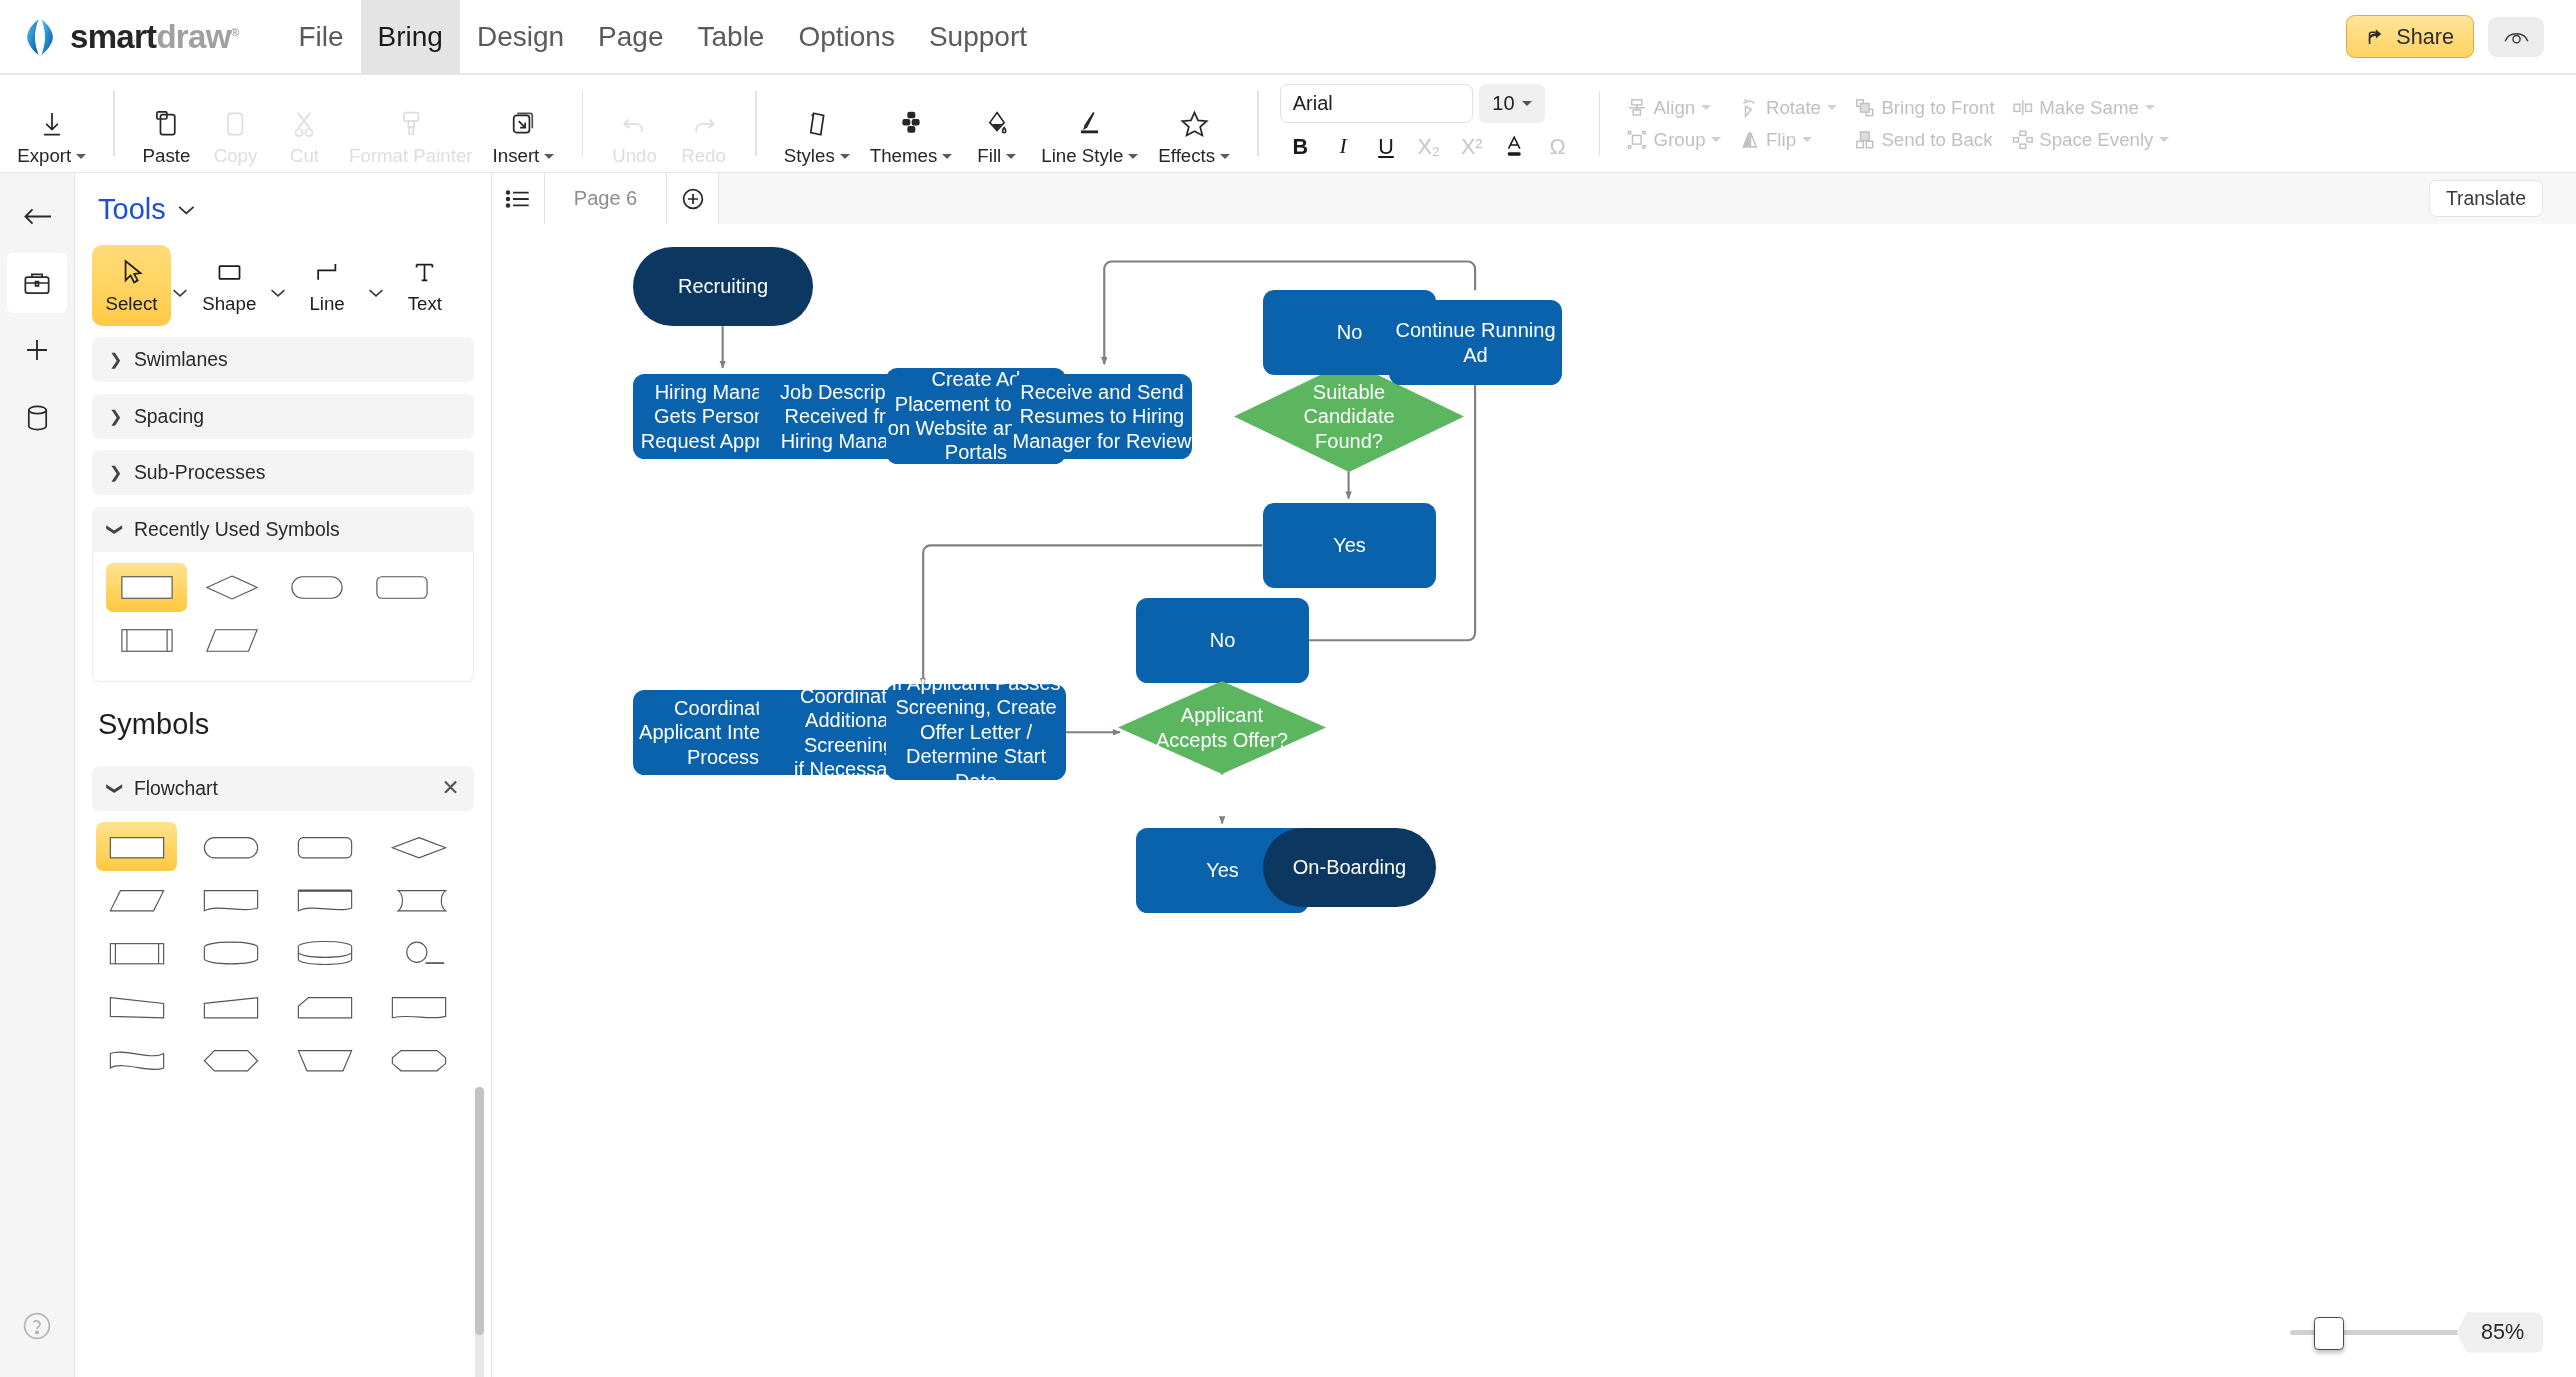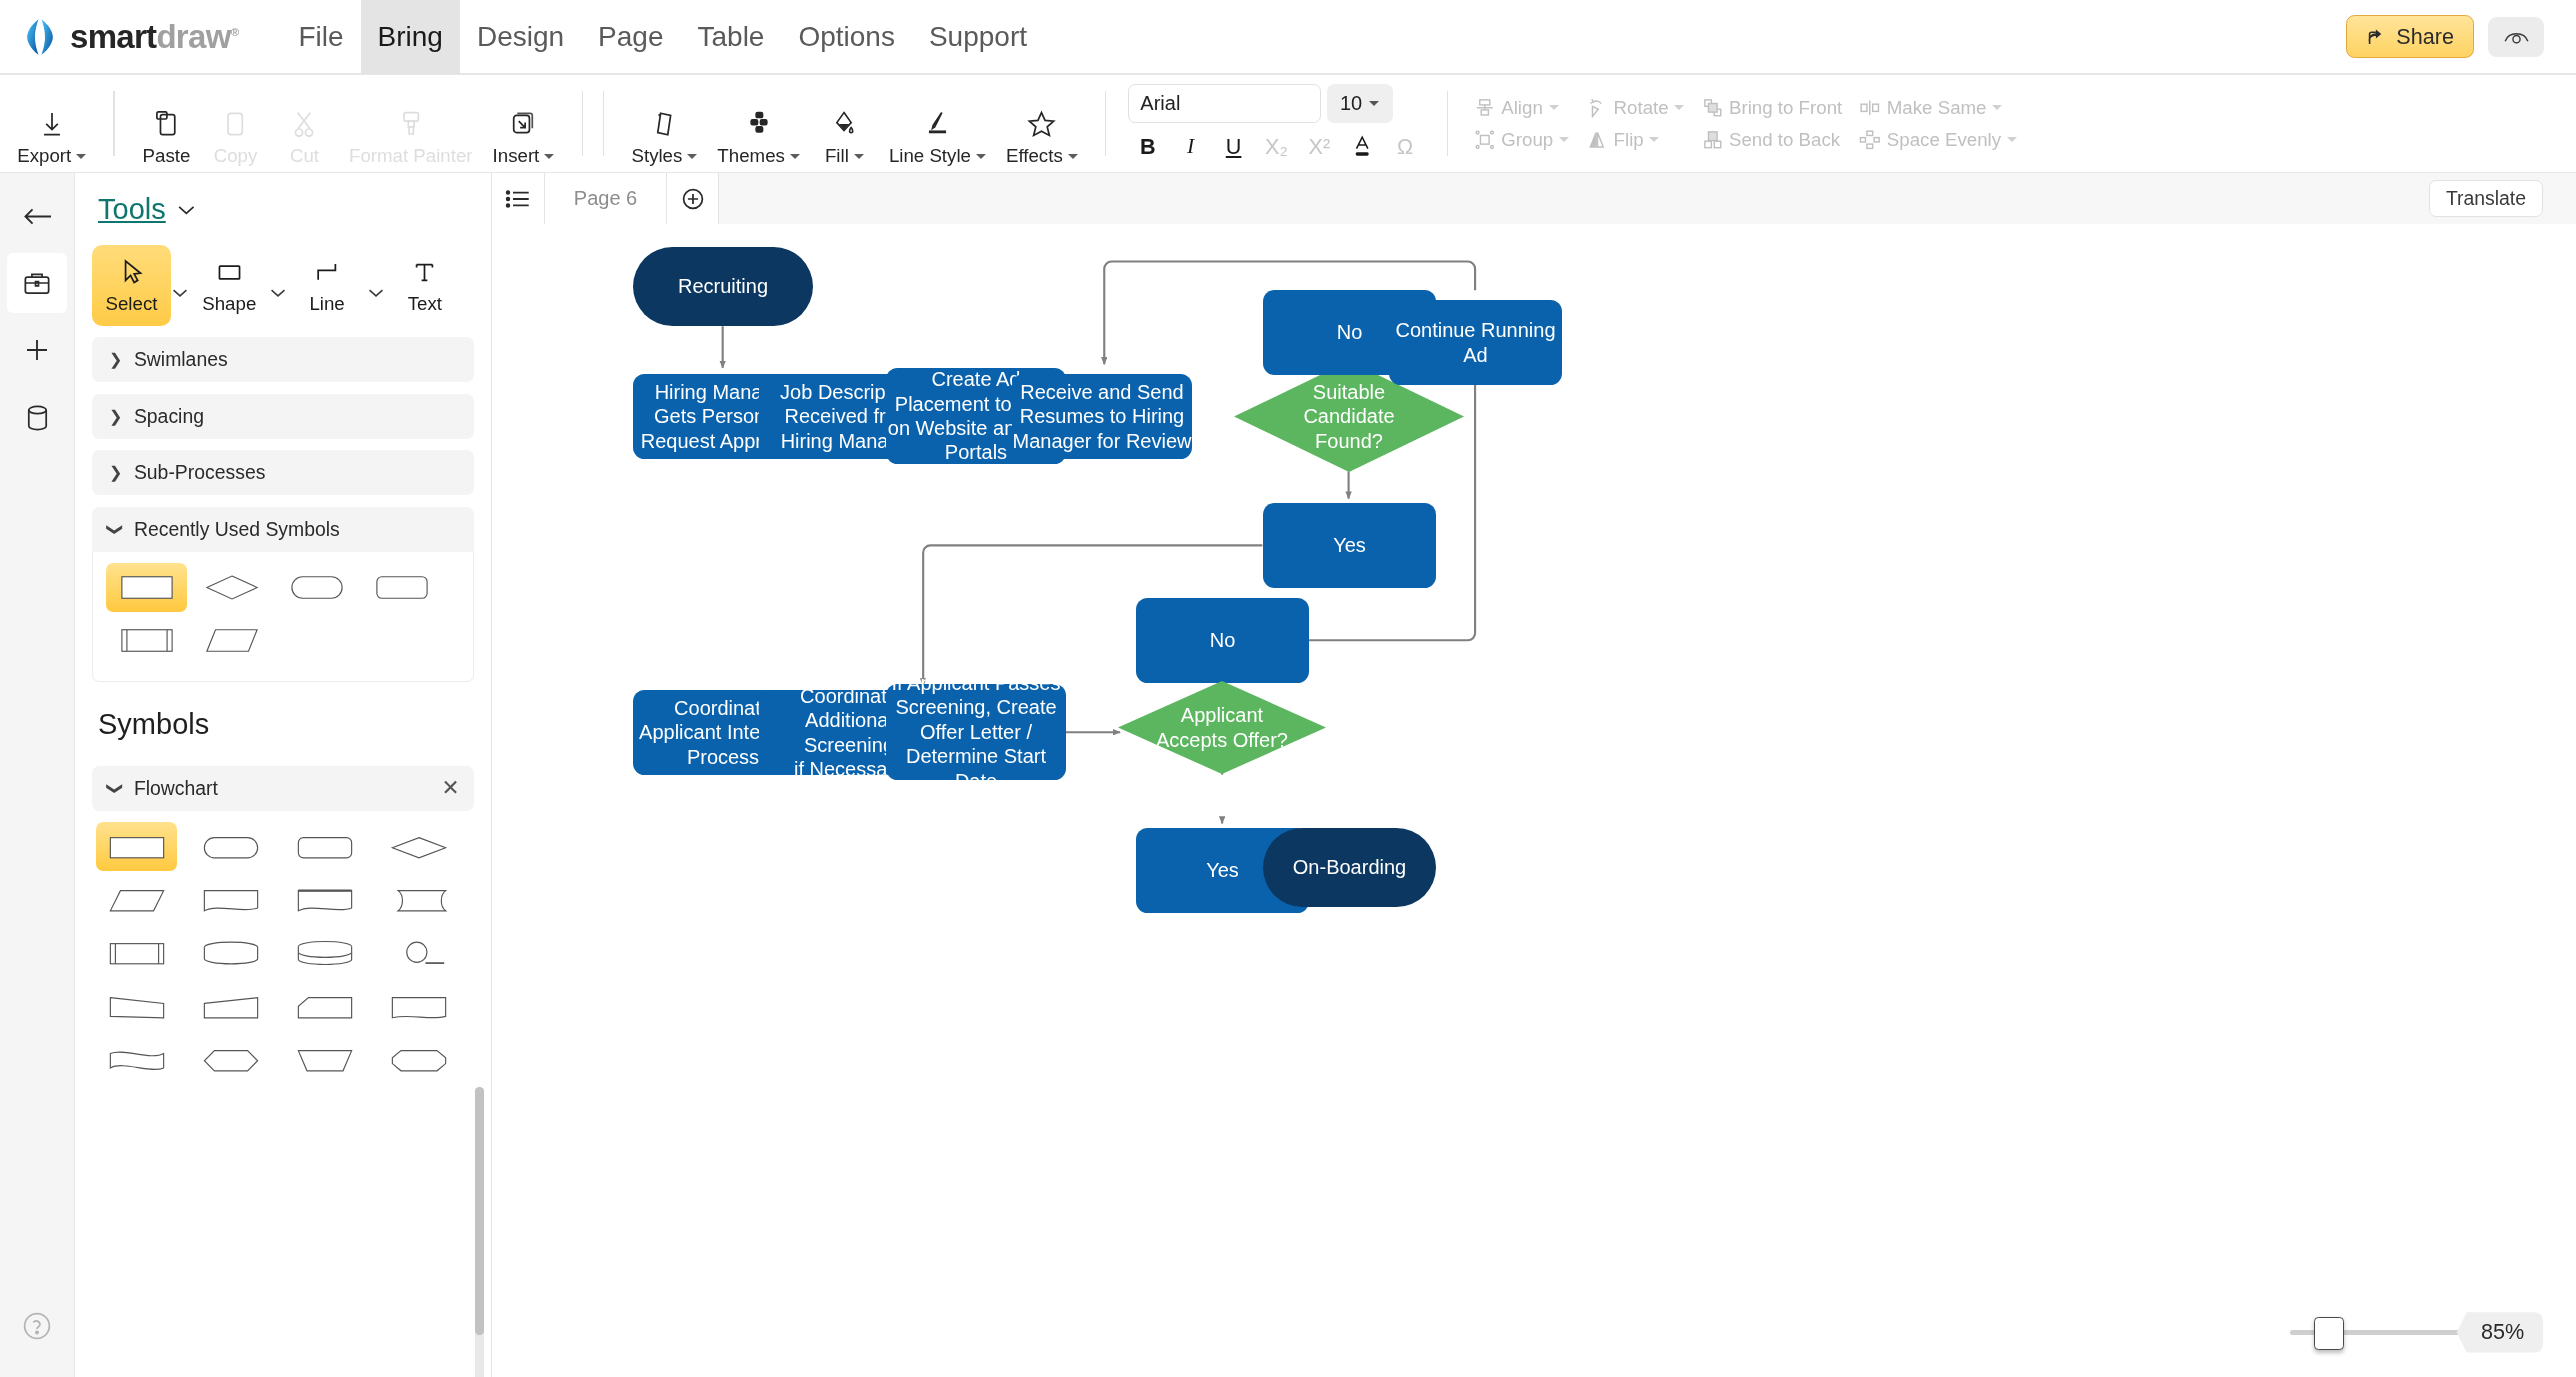--- a/index.html
+++ b/index.html
@@ -79,21 +79,21 @@
     display:flex; flex-direction:column; align-items:center; padding-top: 13px; gap: 7.2px;
   }
   .rail-btn { width:60px;height:60px;display:flex;align-items:center;justify-content:center;cursor:pointer;border-radius:5.8px;}
   .rail-btn.sel { background:#ffffff; }
   .rail-help { margin-top:auto; margin-bottom: 21.6px; }
   
   .panel {
     position:absolute; top:173px; left:75px; width:417px; height:1205px;
     background:#ffffff; border-right:1.4px solid #e4e4e4; overflow:hidden;
   }
-  .panel-title { font-size:29px; color:#0f766e; margin:20px 0 0 23px; display:flex; align-items:center; gap:11.5px;text-decoration:underline;}
+  .panel-title { font-size:29px; color:#1d4ed8; margin:20px 0 0 23px; display:flex; align-items:center; gap:11.5px;}
   .tools-row { display:flex; align-items:flex-start; margin: 18.7px 0 0 17px; }
   .tool {
     display:flex;flex-direction:column;align-items:center;justify-content:center;
     width:79px;height:81px;border-radius:10px;cursor:pointer;gap:4.3px;
   }
   .tool.sel { background: linear-gradient(180deg,#ffdc7a 0%,#ffcb47 100%); }
   .tool .tlbl { font-size:18.7px;color:#1c1c1c; }
   .tool-caret { align-self:center; margin: 16px 1.4px 0 1.4px; color:#3a3a3a; font-size:17px; }
   .acc {
     margin: 11.5px 17px 0 17px; height: 45px; background:#f4f4f5; border-radius:7.2px;
@@ -272,20 +272,40 @@
           </svg>
       </span>
       <span class="lbl">
           <span>Insert</span>
           <i class="caret"></i>
         </span>
     </div>
   </div>
   <div class="rb-sep"></div>
 
+  <div class="rb-group">
+    <div class="rb-btn dis">
+      <span class="ico">
+        <svg width="29" height="29" viewBox="0 0 40 40" fill="none" stroke="#c3c3c3" stroke-width="2.4">
+          <path d="M12 13 L6 19 l7 6"></path>
+            <path d="M6 19 h16 a8 8 0 0 1 8 8 v4"></path>
+          </svg>
+      </span>
+      <span class="lbl">Undo</span>
+    </div>
+    <div class="rb-btn dis">
+      <span class="ico">
+        <svg width="29" height="29" viewBox="0 0 40 40" fill="none" stroke="#c3c3c3" stroke-width="2.4">
+          <path d="M28 13 L34 19 l-7 6"></path>
+            <path d="M34 19 h-16 a8 8 0 0 0 -8 8 v4"></path>
+          </svg>
+      </span>
+      <span class="lbl">Redo</span>
+    </div>
+  </div>
   <div class="rb-sep"></div>
 
   <div class="rb-group">
     <div class="rb-btn">
       <span class="ico">
         <svg width="24.4" height="30" viewBox="0 0 34 42" fill="none" stroke="#262626" stroke-width="2.4">
           <path d="M12 6 l14 3 -4 27 -14 -3 z"></path>
             <path d="M9 9 l3 -1"></path>
           </svg>
       </span>

